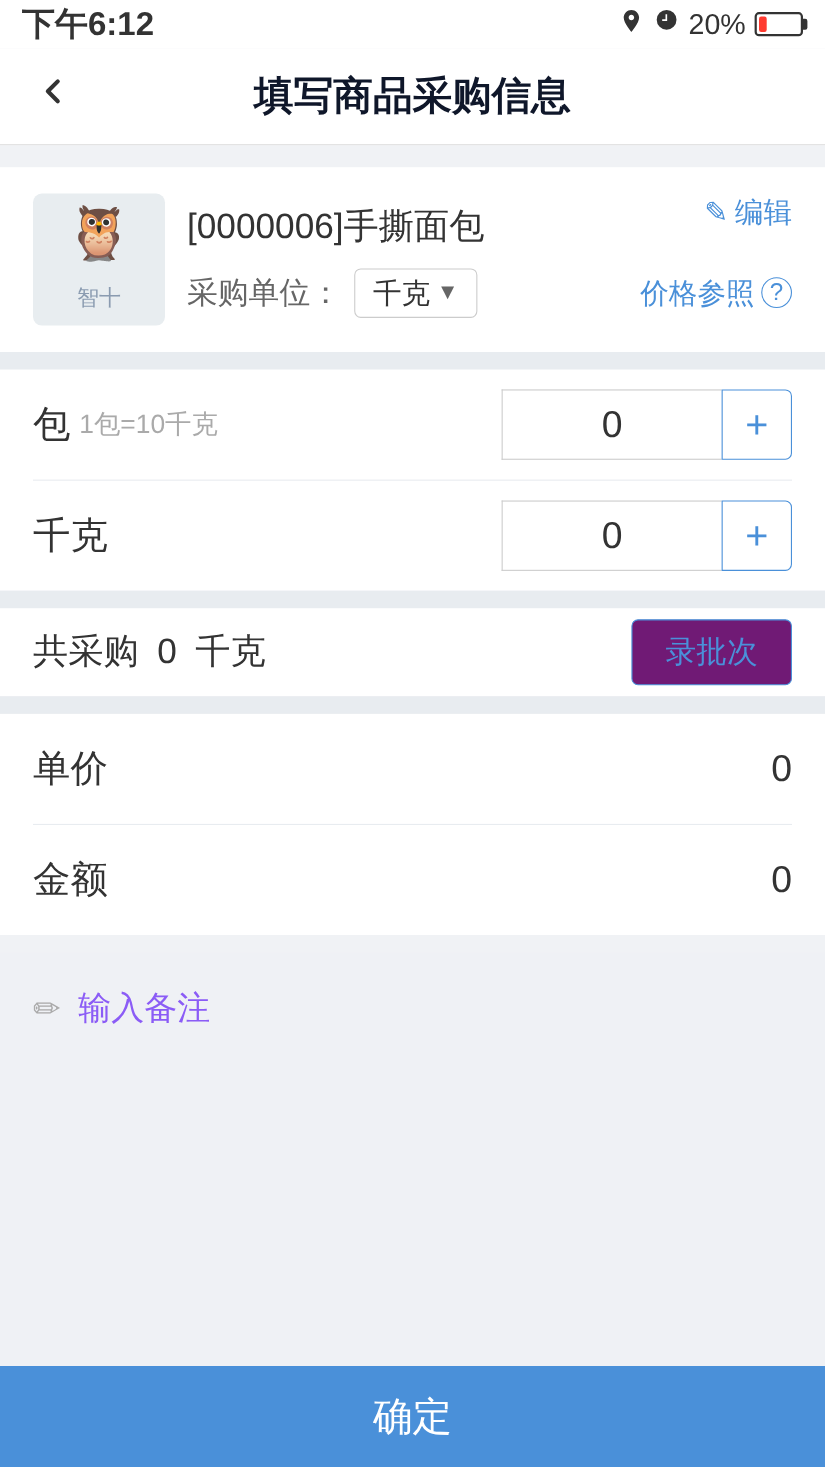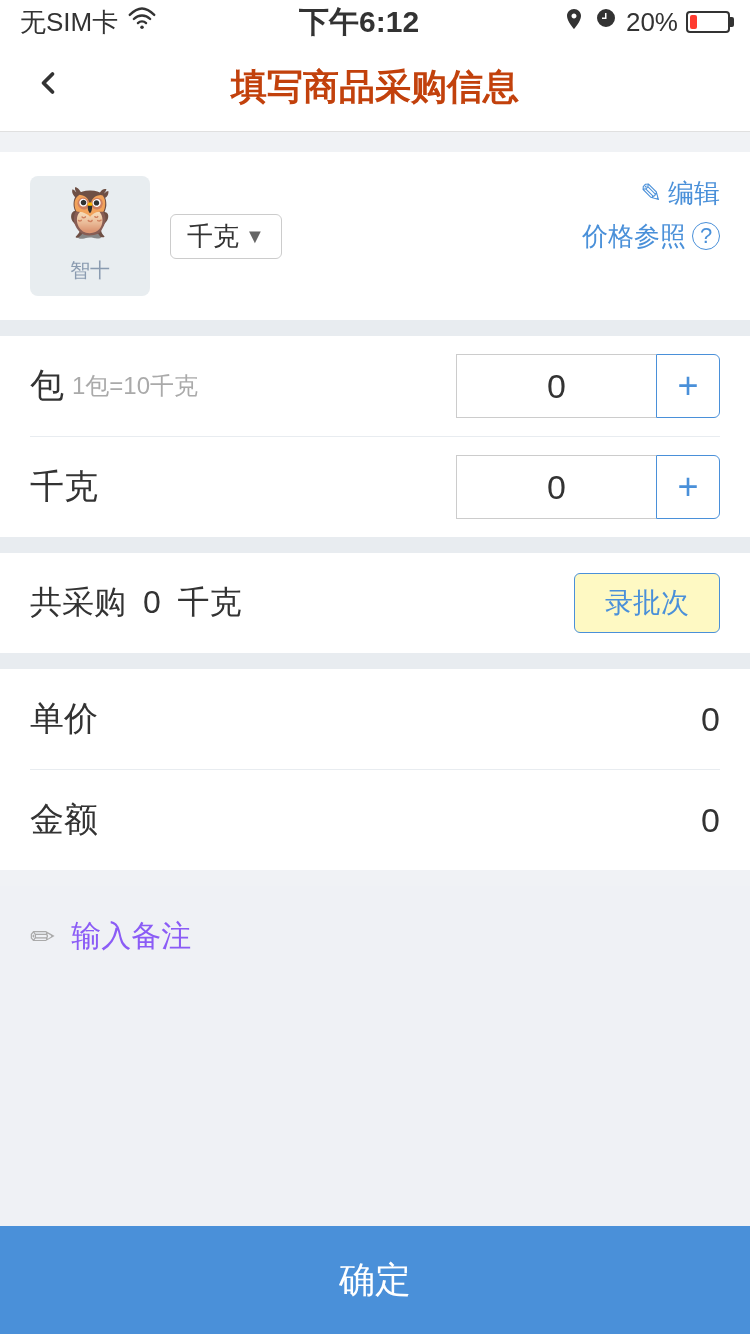--- a/index.html
+++ b/index.html
@@ -87,21 +87,21 @@
     .nav-back {
       position: absolute;
       left: 30px;
       font-size: 40px;
       color: #333;
       cursor: pointer;
     }
     .nav-title {
       font-size: 36px;
       font-weight: 600;
-      color: #c2410c;
+      color: #0f172a;
     }
 
     
     .product-card {
       background: #fff;
       margin-top: 20px;
       padding: 24px 30px;
       display: flex;
       align-items: center;
       gap: 20px;
@@ -249,36 +249,36 @@
       display: flex;
       align-items: center;
       justify-content: center;
       cursor: pointer;
     }
 
     
     .summary-row {
       background: #fff;
       padding: 0 30px;
-      height: 100px;
+      height: 80px;
       display: flex;
       align-items: center;
       justify-content: space-between;
     }
     .summary-text {
       font-size: 32px;
       color: #333;
     }
     .batch-btn {
       border: 1.5px solid #4a90d9;
       border-radius: 6px;
       padding: 10px 30px;
       font-size: 28px;
       color: #4a90d9;
-      background: #fef9c3;
+      background: #701a75;
       cursor: pointer;
     }
 
     
     .info-section {
       background: #fff;
     }
     .info-row {
       display: flex;
       align-items: center;
@@ -320,21 +320,21 @@
       flex: 1;
       min-height: 300px;
     }
 
     
     .bottom-btn {
       position: fixed;
       bottom: 0;
       left: 0;
       width: 750px;
-      height: 108px;
+      height: 92px;
       background: #4a90d9;
       display: flex;
       align-items: center;
       justify-content: center;
       cursor: pointer;
     }
     .bottom-btn-text {
       font-size: 36px;
       color: #fff;
       font-weight: 500;
@@ -346,31 +346,20 @@
       min-height: 1334px;
       padding-bottom: 100px;
     }
   </style>
 </head>
 <body>
 
 <div class="page-wrapper">
 
   <div class="status-bar">
-    <div class="status-left">
-      <span>无SIM卡</span>
-      <span>
-        <svg viewBox="0 0 24 24" width="28" height="28" fill="none" stroke="#333" stroke-width="2">
-          <path d="M1.5 8.5C5 5 9.5 3 12 3s7 2 10.5 5.5" stroke-linecap="round"></path>
-          <path d="M5 12c1.9-1.9 4.3-3 7-3s5.1 1.1 7 3" stroke-linecap="round"></path>
-          <path d="M8.5 15.5c1-1 2.2-1.5 3.5-1.5s2.5.5 3.5 1.5" stroke-linecap="round"></path>
-          <circle cx="12" cy="19" r="1.5" fill="#333" stroke="none"></circle>
-        </svg>
-      </span>
-    </div>
     <div class="status-center">下午6:12</div>
     <div class="status-right">
       <span>
         <svg viewBox="0 0 24 24" width="24" height="24" fill="#333">
           <path d="M12 2C8.13 2 5 5.13 5 9c0 5.25 7 13 7 13s7-7.75 7-13c0-3.87-3.13-7-7-7zm0 9.5c-1.38 0-2.5-1.12-2.5-2.5s1.12-2.5 2.5-2.5 2.5 1.12 2.5 2.5-1.12 2.5-2.5 2.5z"></path>
         </svg>
       </span>
       <span>
         <svg viewBox="0 0 24 24" width="24" height="24" fill="#333">
           <path d="M12 2a9 9 0 100 18A9 9 0 0012 2zm.5 10H8v-1.5h3V6h1.5v6z"></path>
@@ -396,27 +385,29 @@
 
   <div class="product-card">
     <div class="product-img">
       <div class="product-img-inner">
         <span class="owl-icon">🦉</span>
         <span class="owl-text">智十</span>
       </div>
     </div>
     <div class="product-info">
       <div style="display:flex; justify-content:space-between; align-items:flex-start;">
+        <div class="product-name">[0000006]手撕面包</div>
         <div class="edit-btn">
           <span>✎</span>
           <span>编辑</span>
         </div>
       </div>
       <div style="display:flex; align-items:center; justify-content:space-between;">
         <div class="purchase-unit-row">
+          <span>采购单位：</span>
           <div class="unit-select">
             <span>千克</span>
             <span class="unit-select-arrow">▼</span>
           </div>
         </div>
         <div class="price-ref-btn">
           <span>价格参照</span>
           <span style="width:28px;height:28px;border:1.5px solid #4a90d9;border-radius:50%;display:inline-flex;align-items:center;justify-content:center;font-size:22px;color:#4a90d9;">?</span>
         </div>
       </div>

